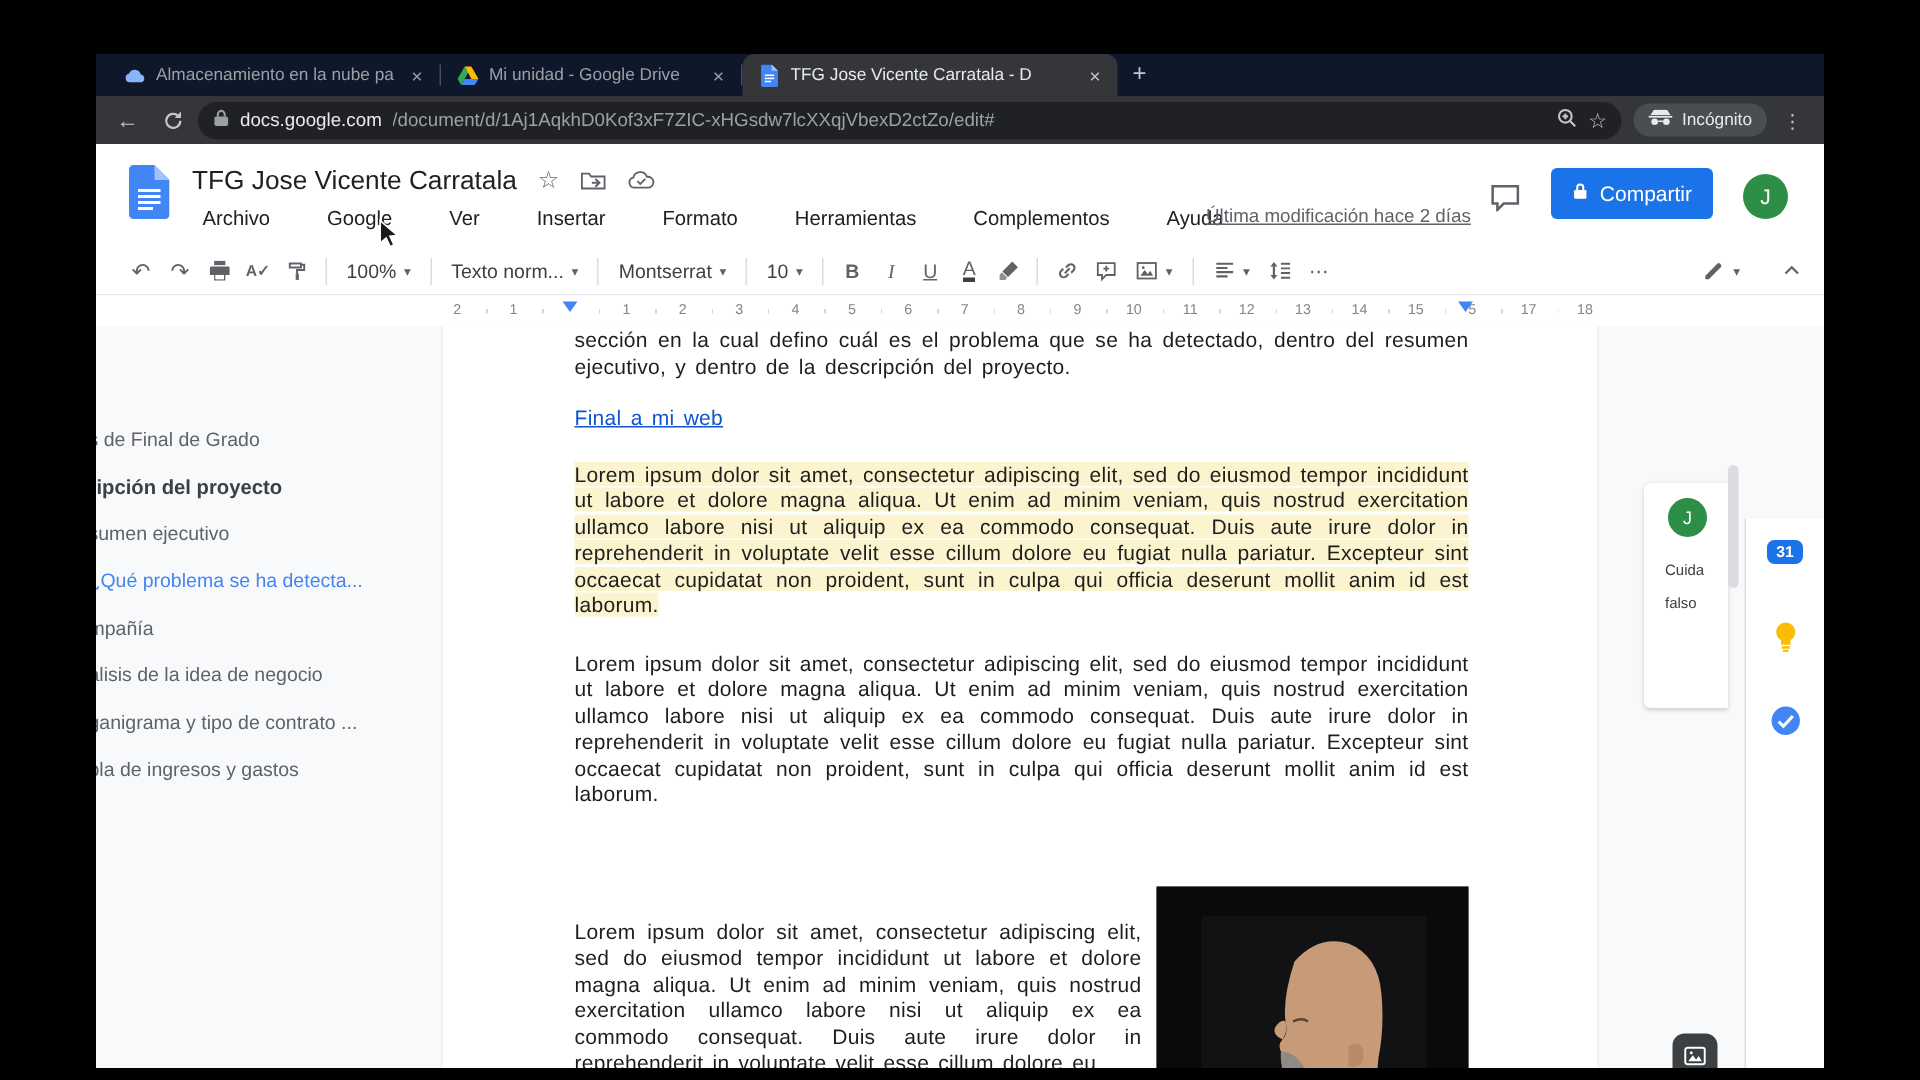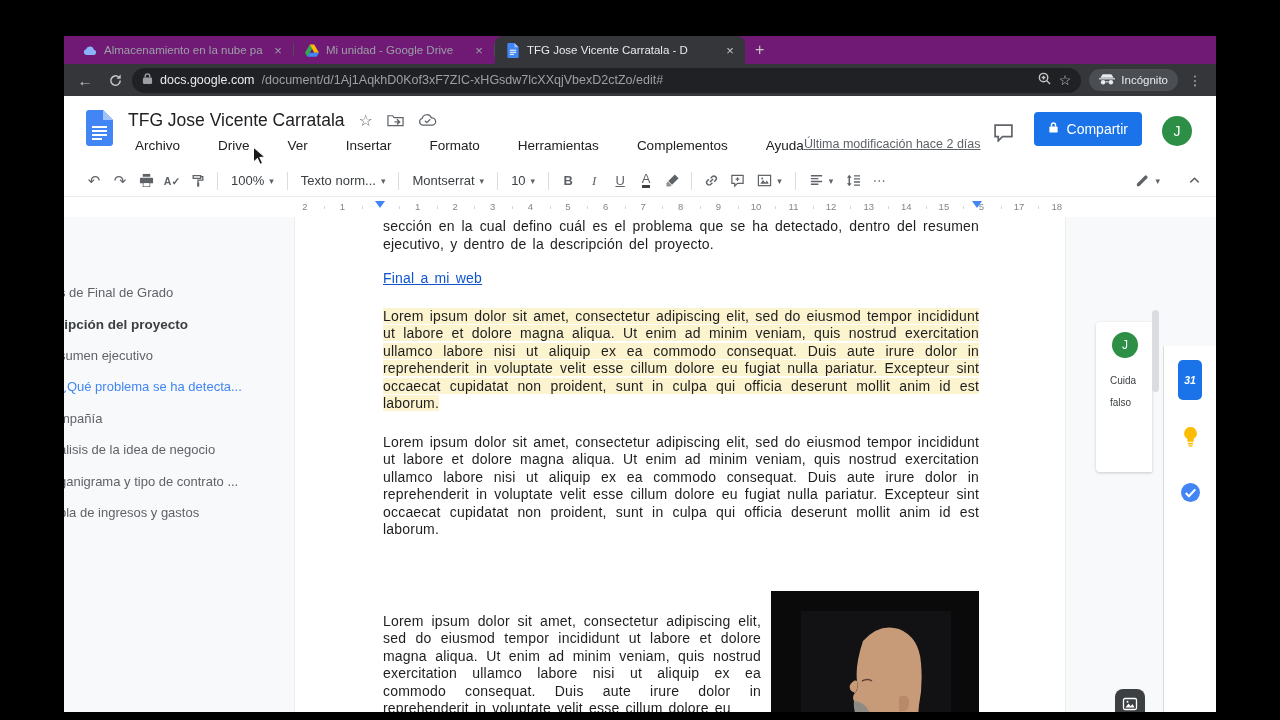--- a/index.html
+++ b/index.html
@@ -5,21 +5,21 @@
   * { box-sizing: border-box; margin: 0; padding: 0; }
   html,body { width:1280px; height:720px; background:#000; overflow:hidden;
               font-family:"Liberation Sans", sans-serif; }
   .screen { position:relative; width:1280px; height:720px; background:#000; }
 
   
   .window { position:absolute; left:64px; top:36px; width:1152px; height:676px;
             background:#fff; overflow:hidden; display:flex; flex-direction:column; }
 
   
-  .tabbar { height:28px; background:#701a75; display:flex; align-items:flex-end; flex:0 0 28px; }
+  .tabbar { height:28px; background:#0f172a; display:flex; align-items:flex-end; flex:0 0 28px; }
   .tab { height:28px; display:flex; align-items:center; gap:7px; padding:0 8px 0 10px;
          color:#9aa0a6; font-size:11.5px; position:relative; }
   .tab .tab-title { flex:1; white-space:nowrap; overflow:hidden; }
   .tab-sep { width:1px; height:14px; background:#4a4d51; align-self:center; }
   .tab.active { background:#35363a; color:#e8eaed; border-radius:8px 8px 0 0; }
   .tab-close { color:#9aa0a6; font-size:13px; width:14px; text-align:center; flex:0 0 14px; }
   .tab.active .tab-close { color:#c4c7c5; }
   .favicon { width:15px; height:15px; display:flex; align-items:center; justify-content:center; flex:0 0 15px; }
   .newtab { color:#c4c7c5; font-size:16px; padding:0 10px; align-self:center; }
 
@@ -120,22 +120,22 @@
 
   .doc-scrollbar { position:absolute; left:1088px; top:93px; width:7px; height:82px;
                    background:#dadce0; border-radius:4px; }
   .explore-btn { position:absolute; left:1051px; top:472px; width:30px; height:30px;
                  border-radius:8px; background:#3c4043; display:flex; align-items:center;
                  justify-content:center; }
 
   
   .side-panel { position:absolute; left:1099px; top:129px; bottom:0; width:53px;
                 background:#fff; border-left:1px solid #dadce0; z-index:5; }
-  .sp-ico { position:absolute; left:14px; width:24px; height:40px; display:flex;
-            align-items:center; justify-content:center;font-style:italic; }
+  .sp-ico { position:absolute; left:14px; width:24px; height:16px; display:flex;
+            align-items:center; justify-content:center; }
   .cal-ico { background:#1a73e8; border-radius:5px; color:#fff; font-size:10.5px;
              font-weight:bold; }
 
   .cursor { position:absolute; left:188px; top:110px; z-index:60; }
 </style>
 </head>
 <body>
 
 <div class="screen">
   <div class="window">
@@ -241,21 +241,21 @@
           </span>
           <span class="hdr-mini">
             <svg width="19" height="14" viewBox="0 0 20 14">
                 <path fill="none" stroke="#5f6368" stroke-width="1.3" d="M15.5 12.3 H5 A3.5 3.5 0 0 1 4.4 5.4 5 5 0 0 1 14 4.8 3.7 3.7 0 0 1 15.5 12.3 Z"></path>
                 <path fill="none" stroke="#5f6368" stroke-width="1.3" d="M7.3 7.8 l2 2 3.6-3.6"></path>
               </svg>
           </span>
         </div>
         <div class="menu-row">
           <span class="menu-item">Archivo</span>
-            <span class="menu-item">Drive</span>
+            <span class="menu-item">Google</span>
             <span class="menu-item">Ver</span>
             <span class="menu-item">Insertar</span>
             <span class="menu-item">Formato</span>
             <span class="menu-item">Herramientas</span>
             <span class="menu-item">Complementos</span>
             <span class="menu-item">Ayuda</span>
         </div>
       </div>
       <span class="last-mod" style="align-self:center; margin-top:14px;">Última modificación hace 2 días</span>
       <div class="hdr-right">

